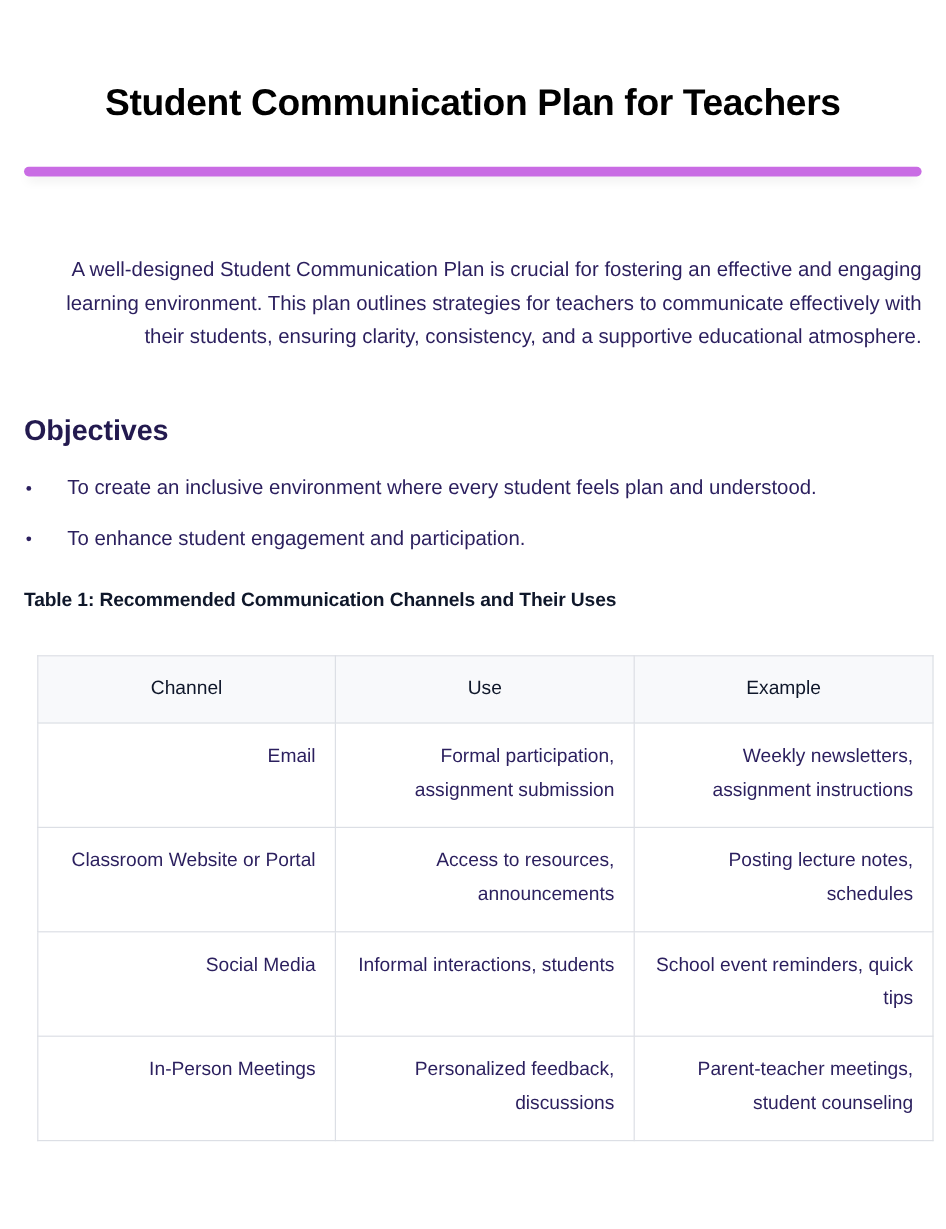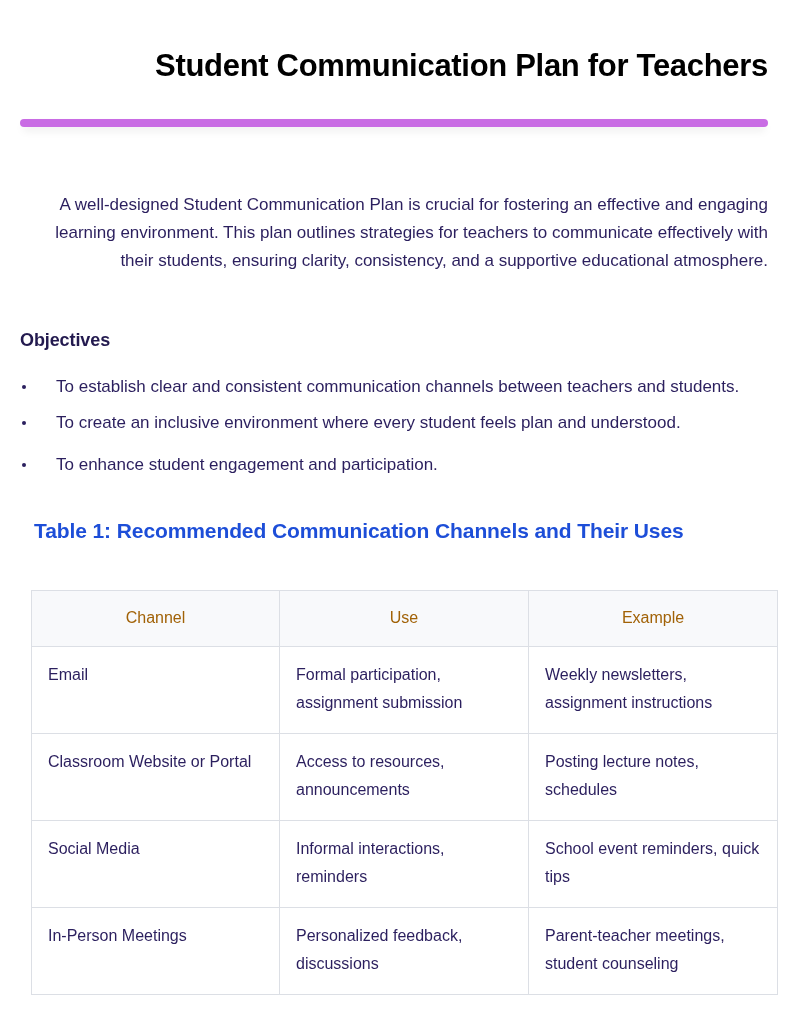--- a/index.html
+++ b/index.html
@@ -17,22 +17,22 @@
   .page {
     width: 788px;
     box-sizing: border-box;
     padding: 0 20px;
     position: relative;
   }
 
   
   .doc-title {
     margin: 0;
-    padding-top: 44px;
-    text-align: right;
+    padding-top: 64px;
+    text-align: center;
     font-size: 31px;
     line-height: 44px;
     font-weight: bold;
     color: #000000;
     letter-spacing: -0.3px;
   }
 
   .title-rule-wrap {
     margin-top: 31px;
     height: 18px;
@@ -52,21 +52,21 @@
     font-size: 17px;
     line-height: 28px;
     color: #2b1f5e;
     max-width: 748px;
     text-align: right;
   }
 
   h2.section-heading {
     margin: 0;
     padding-top: 51px;
-    font-size: 18px;
+    font-size: 24px;
     line-height: 28px;
     font-weight: bold;
     color: #231a4f;
     letter-spacing: -0.1px;
   }
 
   ul.objectives {
     list-style: none;
     margin: 0;
     padding: 0;
@@ -86,59 +86,59 @@
     position: absolute;
     left: 2px;
     top: 9px;
     width: 4px;
     height: 4px;
     border-radius: 50%;
     background: #2b1f5e;
   }
 
   h3.table-caption {
-    margin: 14px;
+    margin: 0;
     padding-top: 28px;
-    font-size: 21px;
+    font-size: 16px;
     line-height: 26px;
     font-weight: bold;
-    color: #1d4ed8;
+    color: #0f172a;
     letter-spacing: -0.1px;
   }
 
   
   .table-wrap {
     padding-top: 32px;
     padding-left: 11px;
   }
   table.channels {
     border-collapse: collapse;
     width: 746px;
     table-layout: fixed;
     font-size: 16px;
   }
   table.channels col.c1 { width: 248px; }
   table.channels col.c2 { width: 249px; }
   table.channels col.c3 { width: 249px; }
 
   table.channels th {
     background: #f8f9fb;
-    color: #a16207;
+    color: #0f172a;
     font-weight: normal;
     font-size: 16px;
     text-align: center;
     padding: 16px 8px 17px;
     border: 1px solid #dcdfe5;
     line-height: 22px;
   }
   table.channels td {
     color: #2b1f5e;
     font-size: 16px;
     line-height: 28px;
-    text-align: left;
+    text-align: right;
     vertical-align: top;
     padding: 14px 16px 16px;
     border: 1px solid #dcdfe5;
     background: #ffffff;
   }
 </style>
 </head>
 <body>
 
 <div class="page">
@@ -147,21 +147,20 @@
 
   <div class="title-rule-wrap">
     <div class="title-rule"></div>
   </div>
 
   <p class="intro">A well-designed Student Communication Plan is crucial for fostering an effective and engaging learning environment. This plan outlines strategies for teachers to communicate effectively with their students, ensuring clarity, consistency, and a supportive educational atmosphere.</p>
 
   <h2 class="section-heading">Objectives</h2>
 
   <ul class="objectives">
-    <li>To establish clear and consistent communication channels between teachers and students.</li>
     <li>To create an inclusive environment where every student feels plan and understood.</li>
     <li>To enhance student engagement and participation.</li>
   </ul>
 
 
   <h3 class="table-caption">Table 1: Recommended Communication Channels and Their Uses</h3>
 
   <div class="table-wrap">
     <table class="channels">
       <colgroup>
@@ -182,21 +181,21 @@
           <td>Formal participation, assignment submission</td>
           <td>Weekly newsletters, assignment instructions</td>
         </tr>
         <tr>
           <td>Classroom Website or Portal</td>
           <td>Access to resources, announcements</td>
           <td>Posting lecture notes, schedules</td>
         </tr>
         <tr>
           <td>Social Media</td>
-          <td>Informal interactions, reminders</td>
+          <td>Informal interactions, students</td>
           <td>School event reminders, quick tips</td>
         </tr>
         <tr>
           <td>In-Person Meetings</td>
           <td>Personalized feedback, discussions</td>
           <td>Parent-teacher meetings, student counseling</td>
         </tr>
       </tbody>
     </table>
   </div>

